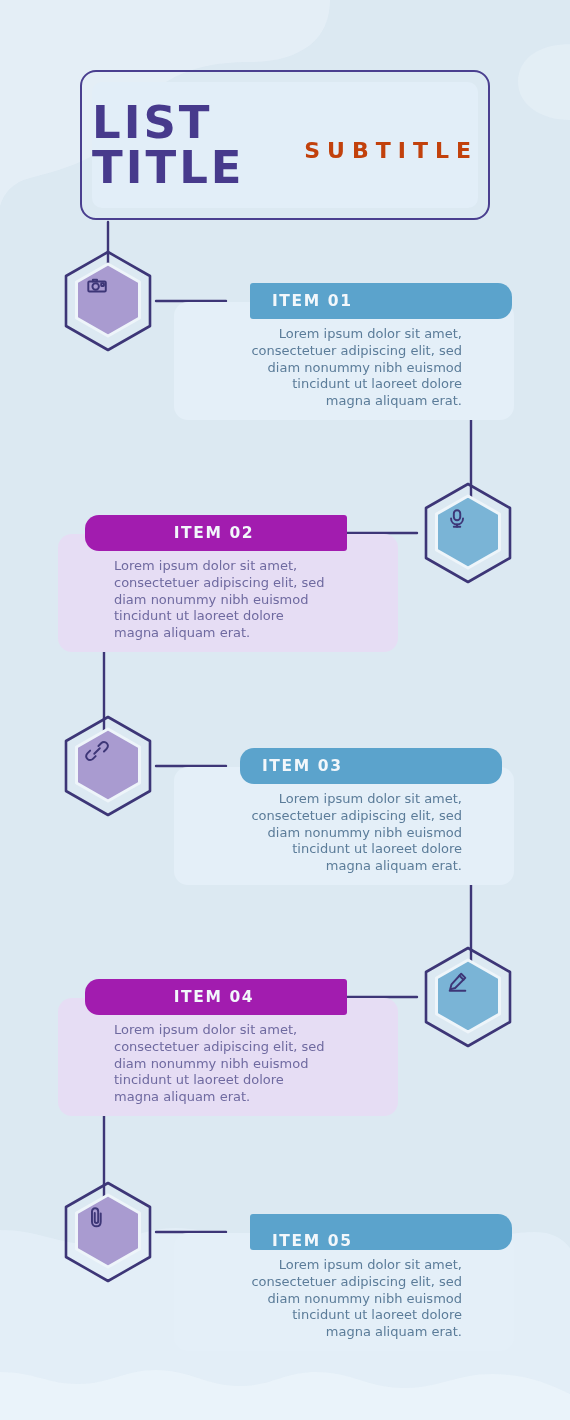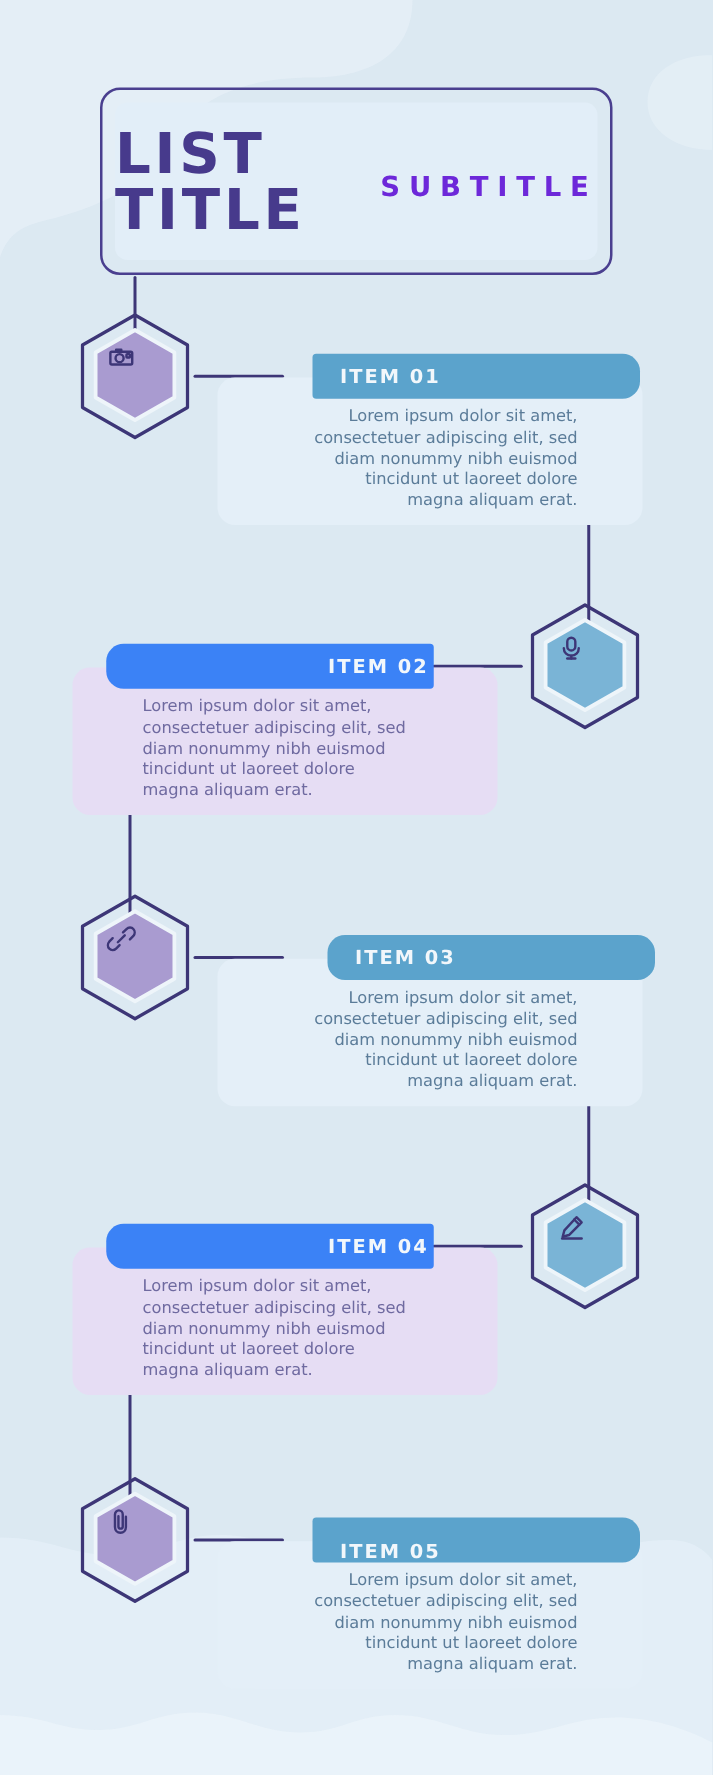--- a/index.html
+++ b/index.html
@@ -28,38 +28,38 @@
     position:absolute;left:10px;top:10px;right:10px;bottom:10px;
     background:#e2eef8;border-radius:10px;
     display:flex;flex-direction:row;align-items:center;justify-content:center;
   }
   .title-main{
     color:#473a8c;font-size:45px;font-weight:700;
     letter-spacing:3px;line-height:1;
     font-family:"DejaVu Sans", sans-serif;
   }
   .title-sub{
-    color:#6d28d9;font-size:22px;font-weight:600;
+    color:#c2410c;font-size:22px;font-weight:600;
     letter-spacing:7px;margin-top:11px;line-height:1;
   }
 
   
   .row{position:absolute;left:0;width:570px;}
 
   
   .hex-wrap{position:absolute;width:96px;height:104px;}
   .hex-wrap svg{display:block;}
 
   
   .bar{
     position:absolute;height:36px;box-sizing:border-box;
     display:flex;align-items:center;
   }
   .bar.blue{background:#5ba3cc;border-radius:3px 14px 14px 3px;justify-content:flex-start;padding-left:22px;margin-left:24px;}
-  .bar.purple{background:#3b82f6;border-radius:14px 3px 3px 14px;justify-content:flex-end;padding-right:4px;}
+  .bar.purple{background:#a21caf;border-radius:14px 3px 3px 14px;justify-content:center;padding-right:4px;}
   .bar-label{
     color:#f2f7fb;font-size:15.5px;font-weight:700;letter-spacing:1.6px;
   }
 
   
   .panel{
     position:absolute;box-sizing:border-box;
     border-radius:14px;
   }
   .panel.blue{background:#e4eff8;}
@@ -169,21 +169,21 @@
   </svg>
         </div>
       </div>
       <div class="row" style="top: 0px;">
         <div class="panel blue" style="left: 174px; top: 767px; width: 340px; height: 118px;"></div>
         <div class="panel-text" style="left: 196px; top: 791px; width: 266px; text-align: right; color: rgb(91, 124, 153);">Lorem ipsum dolor sit amet,
 consectetuer adipiscing elit, sed
 diam nonummy nibh euismod
 tincidunt ut laoreet dolore
 magna aliquam erat.</div>
-        <div class="bar blue" style="left: 238px; top: 748px; width: 262px; border-radius: 14px;">
+        <div class="bar blue" style="left: 216px; top: 748px; width: 262px; border-radius: 14px;">
           <span class="bar-label">ITEM 03</span>
         </div>
         <div class="hex-wrap" style="left: 60px; top: 714px;">
   <svg width="96" height="104" viewBox="0 0 96 104">
     <path d="M48 3 L90 27 V77 L48 101 L6 77 V27 Z" fill="none" stroke="#3d3677" stroke-width="2.6" stroke-linejoin="round" vector-effect="non-scaling-stroke"></path>
     <path d="M48 15 L79.5 33 V69 L48 87 L16.5 69 V33 Z" fill="#a99bd0" stroke="#eef5fa" stroke-width="3" stroke-linejoin="round"></path>
     <g transform="translate(26,26) scale(0.46)" fill="none" stroke="#3d3677" stroke-width="4.2" stroke-linejoin="round" stroke-linecap="round">
 
     <path d="M27 13 L33 7 C36.5 3.5 42 3.5 45 7 C48 10.3 48 15.5 45 19 L39 25"></path>
     <path d="M21 35 L15 41 C11.5 44.5 6 44.5 3 41 C0 37.7 0 32.5 3 29 L9 23"></path>

